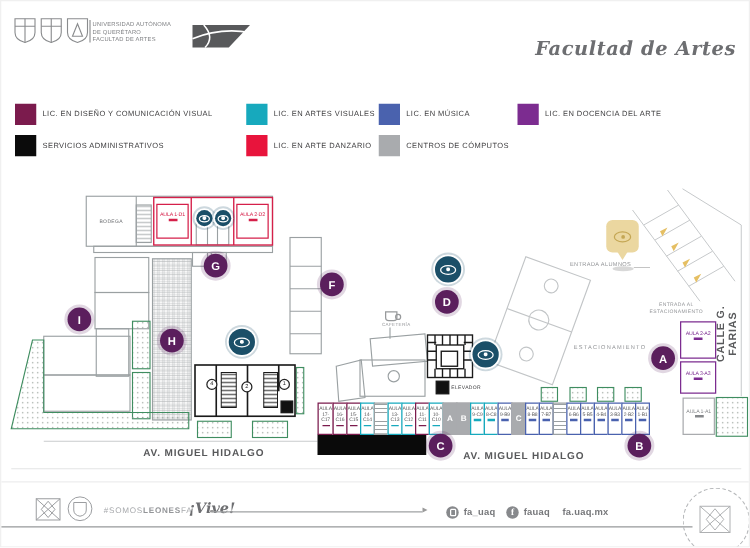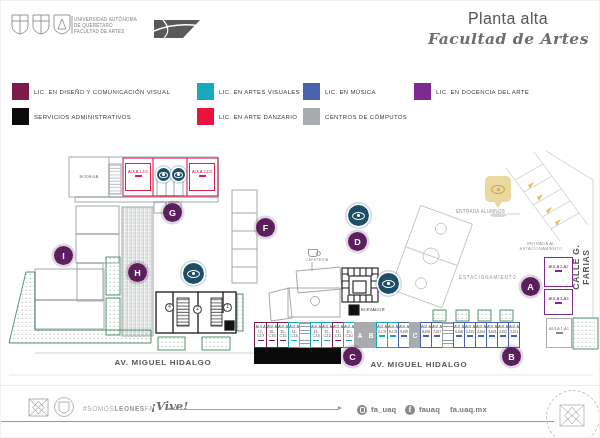--- a/index.html
+++ b/index.html
@@ -231,21 +231,20 @@
       <path d="M559,404 L571,414.5 L583,404 M559,425 L571,414.5 L583,425"></path>
       <path d="M571,406 L564,414.5 L571,423 L578,414.5 Z"></path>
     </g>
   </svg>
 
   <div class="abs uni-lines">
     <div>UNIVERSIDAD AUTÓNOMA</div>
     <div>DE QUERÉTARO</div>
     <div>FACULTAD DE ARTES</div>
   </div>
-  <div class="abs page-title">Planta alta</div>
   <div class="abs page-subtitle">Facultad de Artes</div>
 
   <div>
     <span class="sw c-dis" style="left:11px;top:82px"></span>
     <span class="lg" style="left:33px;top:82px">LIC. EN DISEÑO Y COMUNICACIÓN VISUAL</span>
     <span class="sw c-art" style="left:196px;top:82px"></span>
     <span class="lg" style="left:218px;top:82px">LIC. EN ARTES VISUALES</span>
     <span class="sw c-mus" style="left:302px;top:82px"></span>
     <span class="lg" style="left:324px;top:82px">LIC. EN MÚSICA</span>
     <span class="sw c-doc" style="left:413px;top:82px"></span>

